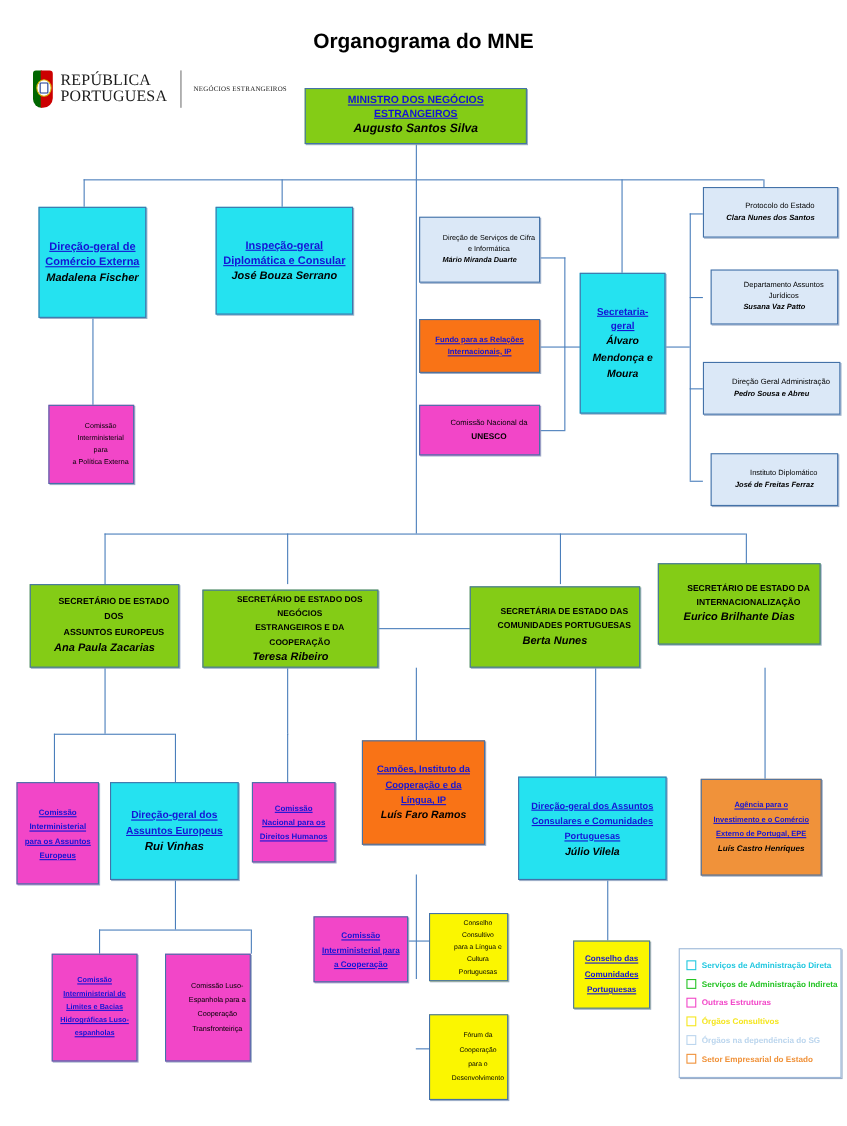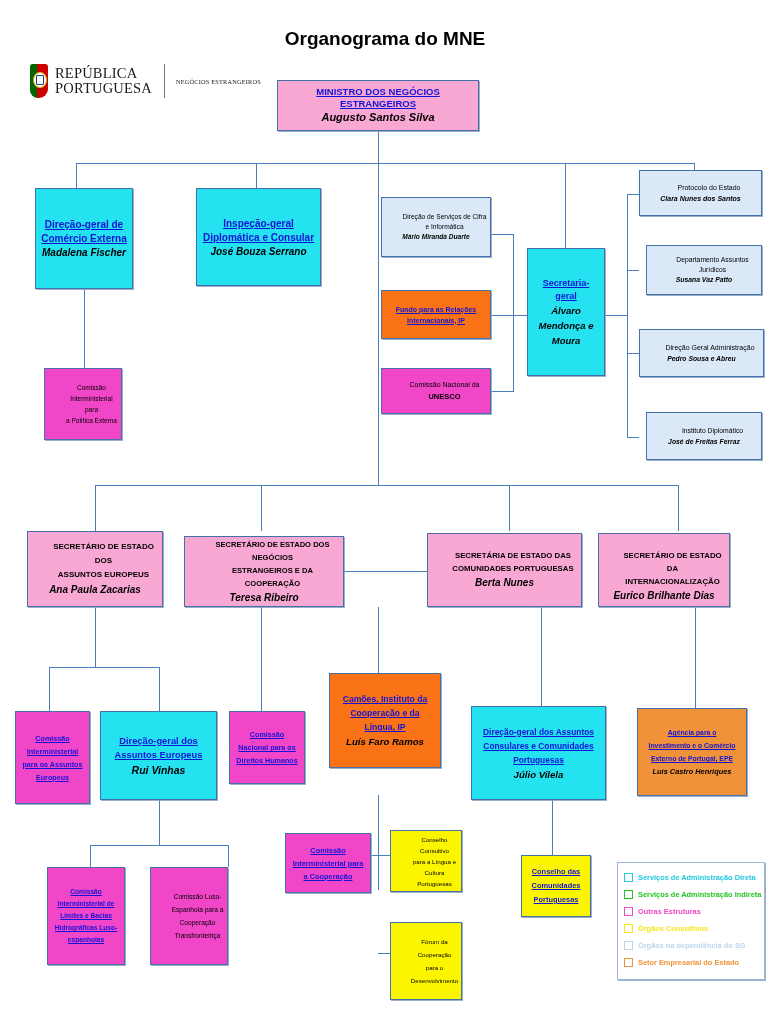--- a/index.html
+++ b/index.html
@@ -88,21 +88,21 @@
     text-align:center;
     border:1px solid #4472a8;
     box-shadow:1px 1px 0 0 rgba(140,160,190,.85);
     padding:2px 3px;
     overflow:hidden;
   }
   .node .ttl{ display:block; }
   .node .nm{ display:block; font-style:italic; color:#000000; }
 
   
-  .c-white{background:#f9a8d4;}
+  .c-white{background:#84cc16;}
   .c-ltblue{background:#dbe8f7;}
   .c-cyan{background:#25e2f0;}
   .c-green{background:#f97316;}
   .c-magenta{background:#f246c8;}
   .c-yellow{background:#fbf600;}
   .c-orange{background:#f0923a;}
 
   
   .lk{ color:#1414d6; text-decoration:underline; font-weight:bold; }
   .plain{ color:#000000; font-weight:normal;padding-left:17px; }
@@ -285,21 +285,21 @@
     <span class="ttl plain" style="font-size:7.6px;line-height:13px;font-variant:small-caps;font-weight:bold;">ESTRANGEIROS E DA COOPERAÇÃO</span>
     <span class="nm" style="font-size:10px;line-height:16px;font-weight:bold;">Teresa Ribeiro</span>
   </div>
 
   <div class="node c-white" style="left:427px;top:533px;width:155px;height:74px;">
     <span class="ttl plain" style="font-size:7.8px;line-height:13px;font-variant:small-caps;font-weight:bold;">SECRETÁRIA DE ESTADO DAS</span>
     <span class="ttl plain" style="font-size:7.8px;line-height:13px;font-variant:small-caps;font-weight:bold;">COMUNIDADES PORTUGUESAS</span>
     <span class="nm" style="font-size:10px;line-height:16px;font-weight:bold;">Berta Nunes</span>
   </div>
 
-  <div class="node c-white" style="left:598px;top:533px;width:132px;height:74px;justify-content:flex-end;">
+  <div class="node c-white" style="left:598px;top:512px;width:148px;height:74px;">
     <span class="ttl plain" style="font-size:7.8px;line-height:13px;font-variant:small-caps;font-weight:bold;">SECRETÁRIO DE ESTADO DA</span>
     <span class="ttl plain" style="font-size:7.8px;line-height:13px;font-variant:small-caps;font-weight:bold;">INTERNACIONALIZAÇÃO</span>
     <span class="nm" style="font-size:10px;line-height:16px;font-weight:bold;">Eurico Brilhante Dias</span>
   </div>
 
   <div class="node c-magenta" style="left:15px;top:711px;width:75px;height:93px;">
     <span class="ttl lk" style="font-size:7.2px;line-height:13px;">Comissão</span>
     <span class="ttl lk" style="font-size:7.2px;line-height:13px;">Interministerial</span>
     <span class="ttl lk" style="font-size:7.2px;line-height:13px;">para os Assuntos</span>
     <span class="ttl lk" style="font-size:7.2px;line-height:13px;">Europeus</span>

